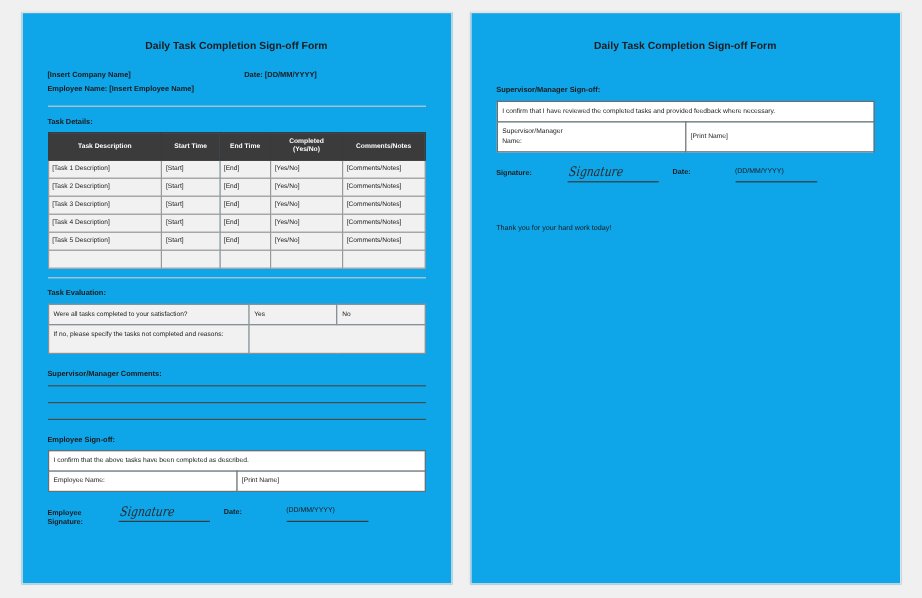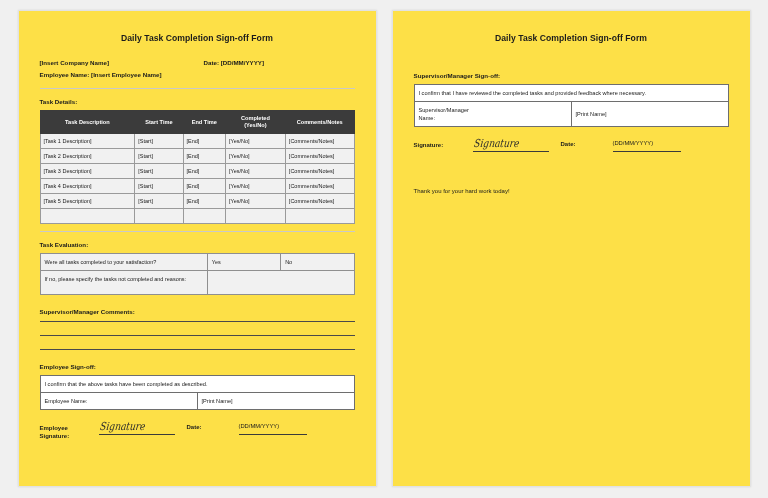--- a/index.html
+++ b/index.html
@@ -17,21 +17,21 @@
     position: relative;
     width: 768px;
     height: 498px;
     box-sizing: border-box;
     padding: 10px 0 11px 0;
     display: flex;
     justify-content: center;
     gap: 15px;
   }
   .page {
-    background: #fde047;
+    background: #0ea5e9;
     box-sizing: border-box;
     width: 359px;
     height: 477px;
     border: 1px solid #e2e2e2;
     box-shadow: 0 0 2px rgba(0,0,0,0.10);
     position: relative;
     overflow: hidden;
   }
   .page-inner {
     box-sizing: border-box;

